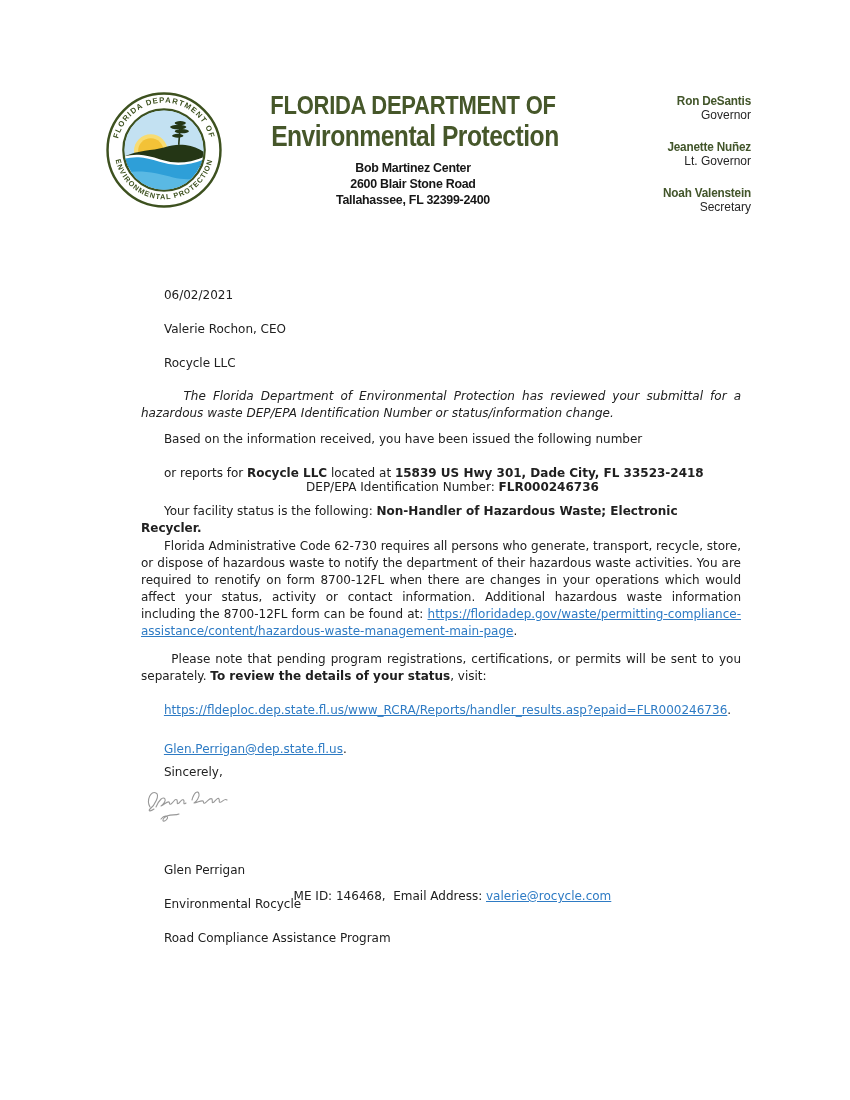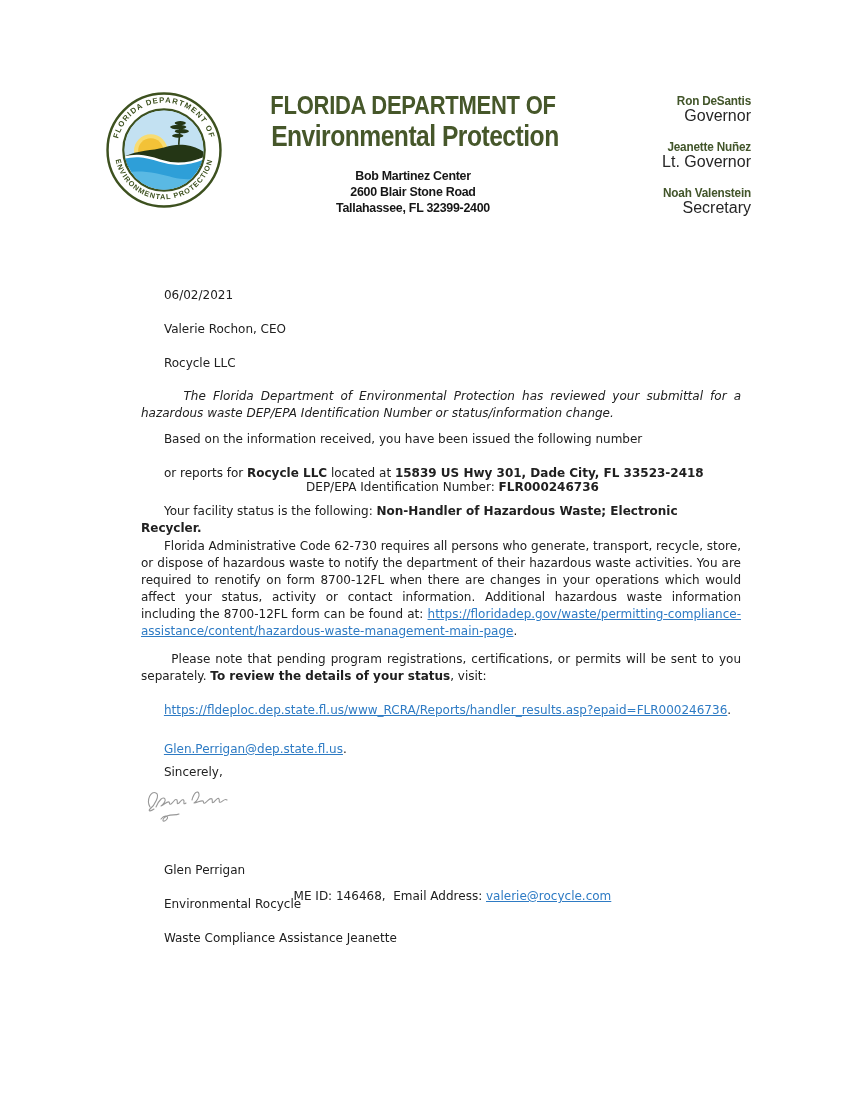--- a/index.html
+++ b/index.html
@@ -8,32 +8,32 @@
 
   
   .seal{position:absolute;left:106px;top:91px;width:116px;height:118px;}
   .mast-center{position:absolute;left:240px;top:92px;width:346px;text-align:center;}
   .mast-title1{display:block;font-family:"Liberation Sans",sans-serif;font-weight:bold;
       font-size:25px;line-height:27px;color:#46572a;letter-spacing:-.3px;
       transform:scaleX(.88);transform-origin:50% 50%;white-space:nowrap;}
   .mast-title2{display:block;font-family:"Liberation Sans",sans-serif;font-weight:bold;
       font-size:30px;line-height:33px;color:#46572a;letter-spacing:-.6px;
       transform:scaleX(.82);transform-origin:50% 50%;white-space:nowrap;}
-  .mast-address{margin-top:16px;}
+  .mast-address{margin-top:8px;}
   .mast-address span{display:block;font-family:"Liberation Sans",sans-serif;font-weight:bold;
       font-size:13.5px;line-height:16px;color:#161616;letter-spacing:-.3px;
       transform:scaleX(.92);transform-origin:50% 50%;white-space:nowrap;}
 
   .officials{position:absolute;right:99px;top:94px;width:160px;text-align:right;}
   .official{margin-bottom:17px;}
   .official .name{display:block;font-family:"Liberation Sans",sans-serif;font-weight:bold;
       font-size:12.5px;line-height:14px;color:#42552a;letter-spacing:-.2px;
       transform:scaleX(.94);transform-origin:100% 50%;white-space:nowrap;}
   .official .title{display:block;font-family:"Liberation Sans",sans-serif;
-      font-size:16px;line-height:15px;color:#262626;}
+      font-size:12px;line-height:15px;color:#262626;}
 
   
   .body{position:absolute;left:141px;width:600px;font-size:12px;line-height:17px;}
   .blk{position:absolute;left:0;width:600px;white-space:pre-wrap;}
   .b-date{top:270px;}
   .b-para1{top:371px;text-align:justify;font-style:italic;}
   .b-para2{top:414px;}
   .b-id{top:462px;text-align:center;}
   .b-status{top:486px;}
   .b-para4{top:521px;text-align:justify;}
@@ -147,21 +147,21 @@
       <a class="lnk">Glen.Perrigan@dep.state.fl.us</a><span>.</span>
     </div>
 
     <div class="blk b-sincerely">
       <span>Sincerely,</span>
     </div>
 
     <div class="blk b-signer">
       <span>Glen Perrigan</span><br>
       <span>Environmental Rocycle</span><br>
-      <span>Waste Compliance Assistance Jeanette</span>
+      <span>Road Compliance Assistance Program</span>
     </div>
 
     <div class="blk b-meid">
       <span>ME ID: 146468,  Email Address: </span><a class="lnk">valerie@rocycle.com</a>
     </div>
 
   </div>
 
   <svg class="sig" viewBox="0 0 96 56">
     <g fill="none" stroke="#989898" stroke-width="1.1" stroke-linecap="round" stroke-linejoin="round">

